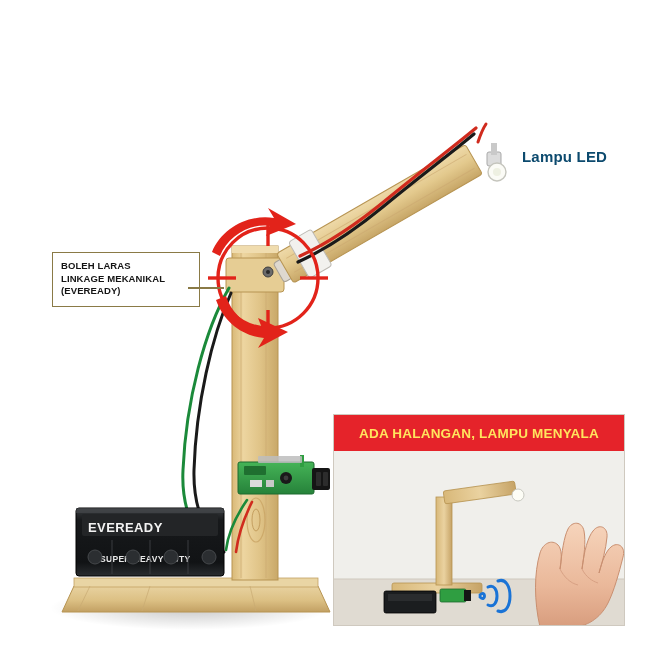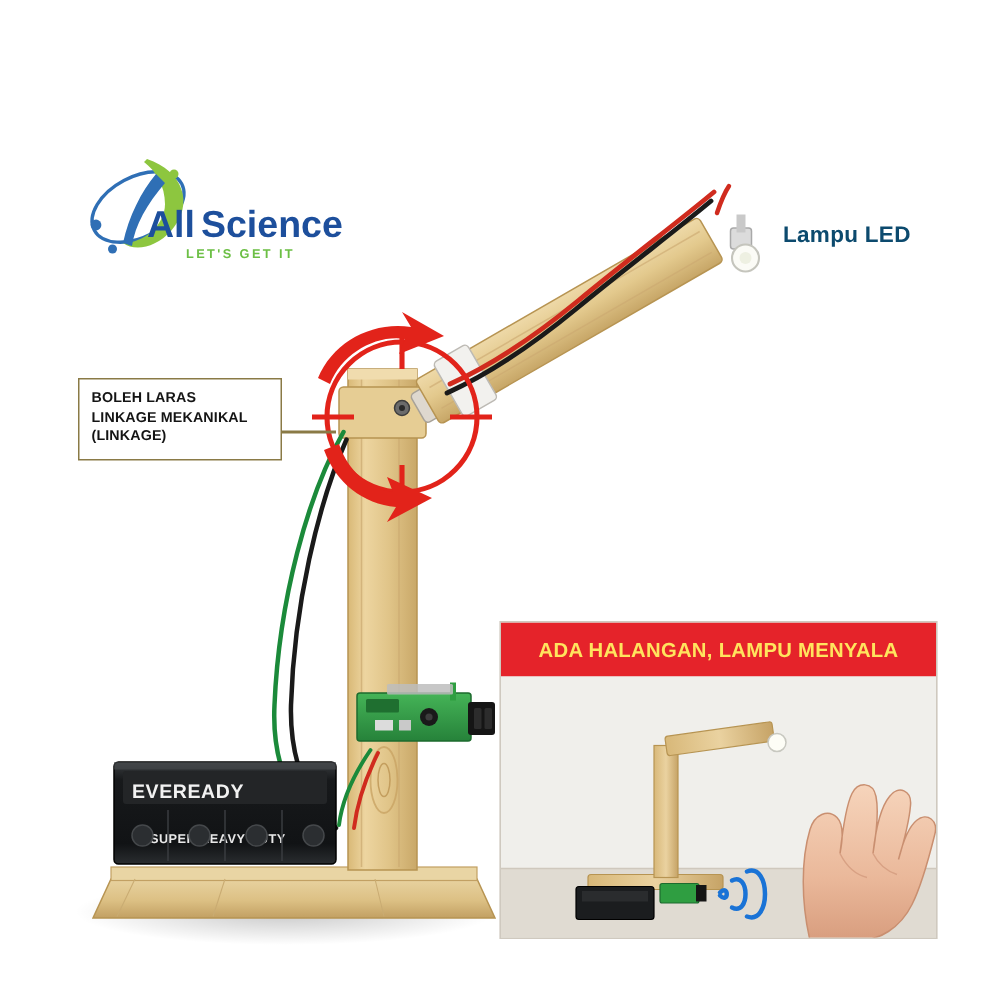--- a/index.html
+++ b/index.html
@@ -39,21 +39,21 @@
     font-weight: bold;
     color: #0c4a6e;
     letter-spacing: 0.2px;
     white-space: nowrap;
   }
 
   .callout {
     position: absolute;
     left: 52px;
     top: 252px;
-    width: 136px;
+    width: 148px;
     border: 1.6px solid #8a7a46;
     background: #ffffff;
     padding: 7px 8px 8px 8px;
     box-sizing: border-box;
   }
   .callout div {
     font-size: 9.5px;
     font-weight: bold;
     color: #141414;
     line-height: 12.5px;
@@ -244,44 +244,27 @@
     </g>
     <g fill="#e2231a">
 
       <path d="M212 252 C 222 228, 248 214, 274 218 L 268 208 L 296 224 L 266 236 L 270 226 C 250 223, 228 236, 220 256 Z"></path>
 
       <path d="M216 300 C 224 322, 242 336, 264 338 L 258 348 L 288 332 L 258 318 L 262 328 C 246 326, 232 314, 226 296 Z"></path>
     </g>
 
   </svg>
 
-  <div class="logo">
-    <svg width="180" height="100" viewBox="0 0 180 100">
-
-      <ellipse cx="40" cy="42" rx="33" ry="20" fill="none" stroke="#2f6fb5" stroke-width="2.2" transform="rotate(-28 40 42)"></ellipse>
-      <circle cx="12" cy="54" r="3.6" fill="#2f6fb5"></circle>
-      <circle cx="23" cy="70" r="3" fill="#2f6fb5"></circle>
-      <circle cx="64" cy="20" r="3" fill="#8dc63f"></circle>
-
-      <path d="M46 10 C 70 18, 78 40, 62 58 C 52 69, 38 72, 30 66 C 44 66, 58 54, 58 40 C 58 28, 52 18, 44 12 Z" fill="#8dc63f"></path>
-
-      <path d="M30 66 C 34 48, 42 32, 52 20 L 58 26 C 46 40, 38 54, 36 68 Z" fill="#2f6fb5"></path>
-
-      <text x="46" y="62" font-family="Liberation Sans, sans-serif" font-size="25" font-weight="bold" fill="#1d4f9c">All</text>
-      <text x="82" y="62" font-family="Liberation Sans, sans-serif" font-size="25" font-weight="bold" fill="#1d4f9c">Science</text>
-      <text x="72" y="76" font-family="Liberation Sans, sans-serif" font-size="8.5" font-weight="bold" fill="#6cbf45" letter-spacing="1.6">LET'S GET IT</text>
-    </svg>
-  </div>
 
   <div class="label-led">Lampu LED</div>
 
   <div class="callout">
     <div>BOLEH LARAS</div>
     <div>LINKAGE MEKANIKAL</div>
-    <div>(LINKAGE)</div>
+    <div>(EVEREADY)</div>
   </div>
   <div class="callout-line"></div>
 
   <div class="inset">
     <div class="inset-banner">
       <span>ADA HALANGAN, LAMPU MENYALA</span>
     </div>
     <div class="inset-photo">
       <svg width="292" height="176" viewBox="0 0 292 176">
         <defs>

